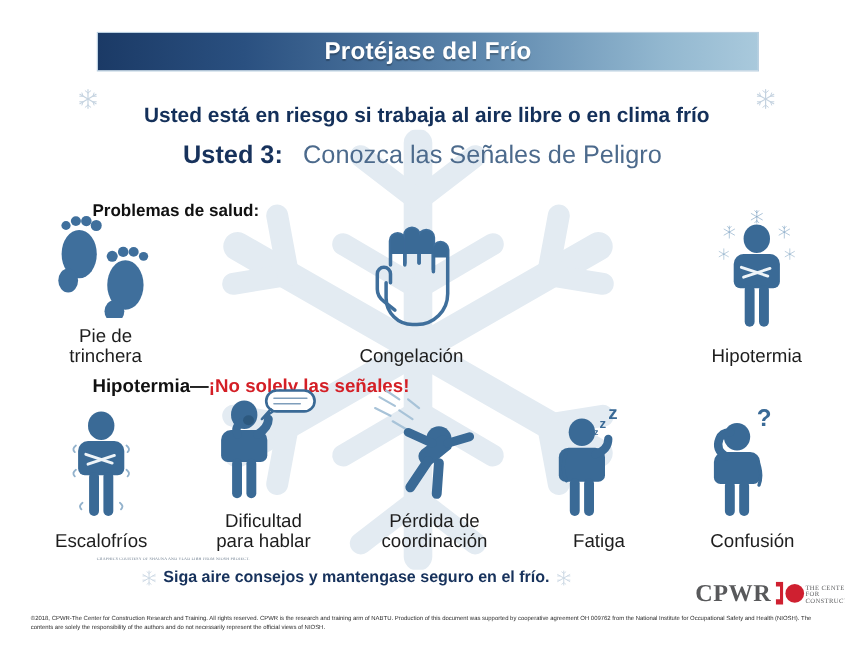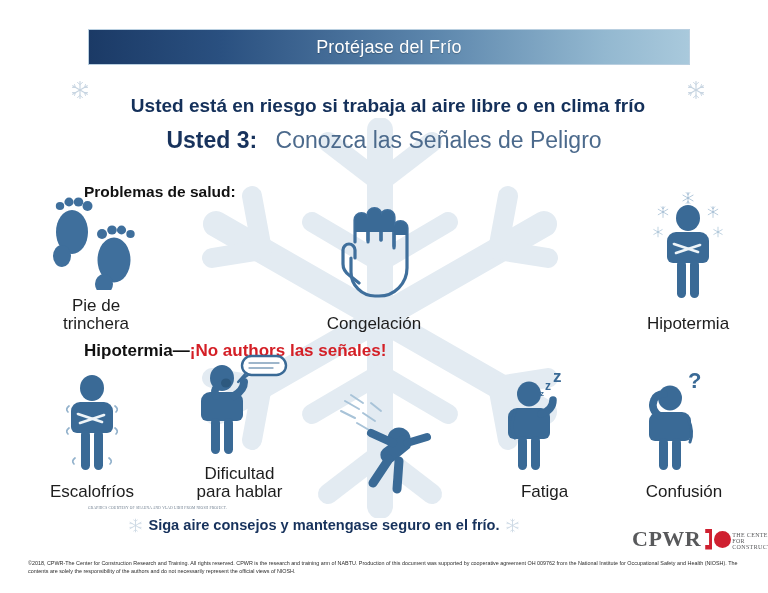--- a/index.html
+++ b/index.html
@@ -21,21 +21,21 @@
 
   
   .banner{
     position:absolute;left:88px;top:29px;width:600px;height:34px;
     background:linear-gradient(to right,#1b3a66 0%,#2a5080 22%,#5d87ad 58%,#93b8d0 86%,#a9c9dc 100%);
     border:1px solid #b9cfe0;
     display:flex;align-items:center;justify-content:center;
     z-index:3;
   }
   .banner-title{
-    color:#ffffff;font-size:18px;font-weight:normal;letter-spacing:.2px;
+    color:#ffffff;font-size:22px;font-weight:bold;letter-spacing:.2px;
     line-height:1;text-shadow:0 1px 1px rgba(0,0,0,.25);
   }
 
   
   .subrow{
     position:absolute;left:70px;top:76px;width:636px;height:28px;
     display:flex;align-items:center;justify-content:space-between;z-index:3;
   }
   .subtitle{
     flex:1;text-align:center;color:#14305a;font-size:19px;font-weight:bold;margin-top:31px;
@@ -324,21 +324,21 @@
                 <line x1="-14" y1="-8" x2="14" y2="8"></line>
                 <line x1="-14" y1="8" x2="14" y2="-8"></line>
             </g>
           </g>
         </svg>
       </div>
       <div class="cap">Hipotermia</div>
     </div>
   </div>
 
-  <div class="sec-label2"><span>Hipotermia—</span><span class="red">¡No authors las señales!</span></div>
+  <div class="sec-label2"><span>Hipotermia—</span><span class="red">¡No solely las señales!</span></div>
 
   <div class="row-bottom">
 
     <div class="item">
       <div class="art">
         <svg width="100" height="106" viewBox="0 0 100 106" aria-hidden="true">
           <g fill="#3a6a96">
             <ellipse cx="50" cy="18" rx="12" ry="13"></ellipse>
             <path d="M38 32 h24 a9 9 0 0 1 9 9 v16 a6 6 0 0 1 -6 6 h-30 a6 6 0 0 1 -6 -6 V41 a9 9 0 0 1 9 -9 z"></path>
             <rect x="39" y="60" width="9" height="40" rx="4.5"></rect>
@@ -409,20 +409,24 @@
 
             <path d="M46 58 L62 46 a8 8 0 0 1 11 11 L57 70 a8 8 0 0 1 -11 -12 z"></path>
 
             <path d="M56 52 L34 42" stroke="#3a6a96" stroke-width="8" stroke-linecap="round" fill="none"></path>
             <path d="M70 52 L90 46" stroke="#3a6a96" stroke-width="8" stroke-linecap="round" fill="none"></path>
 
             <path d="M52 68 L36 92" stroke="#3a6a96" stroke-width="9" stroke-linecap="round" fill="none"></path>
             <path d="M62 70 L60 98" stroke="#3a6a96" stroke-width="9" stroke-linecap="round" fill="none"></path>
           </g>
         </svg>
+      </div>
+      <div class="cap two">
+        <div>Pérdida de</div>
+        <div>coordinación</div>
       </div>
     </div>
 
     <div class="item">
       <div class="art">
         <svg width="96" height="112" viewBox="0 0 96 112" aria-hidden="true">
 
           <g fill="#3a6a96" font-family="Liberation Sans" font-weight="bold">
             <text x="56" y="18" font-size="17">z</text>
             <text x="48" y="26" font-size="12">z</text>

